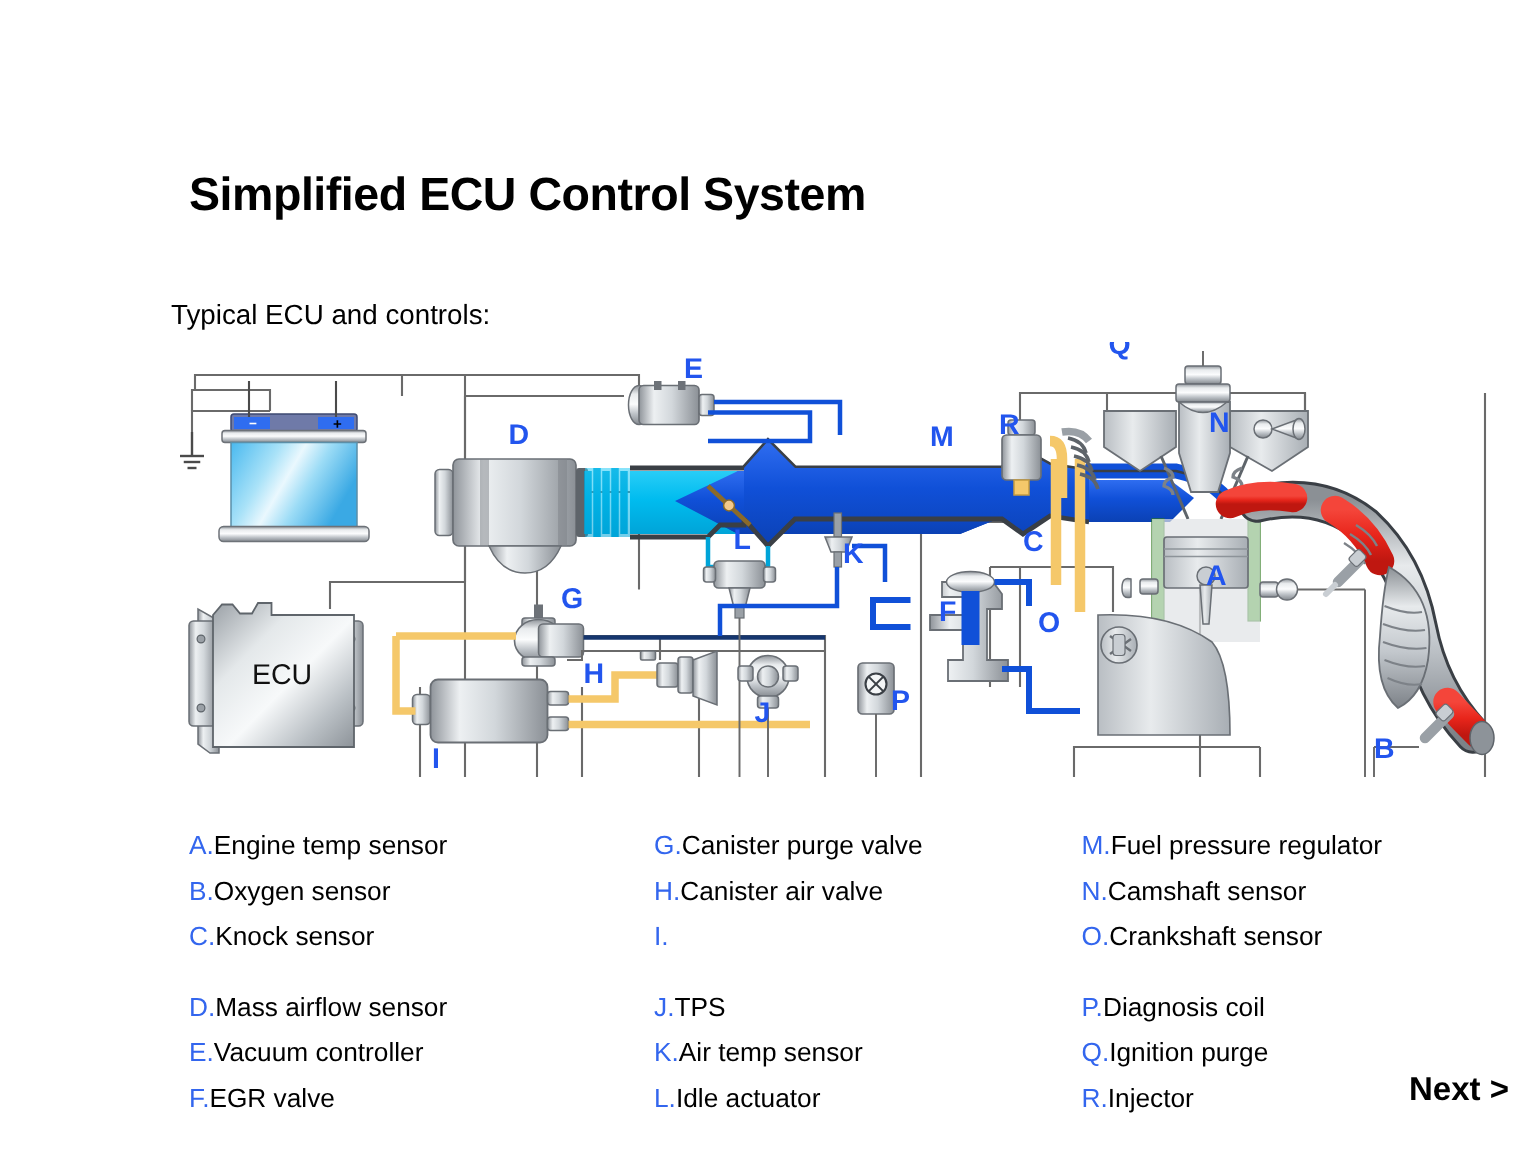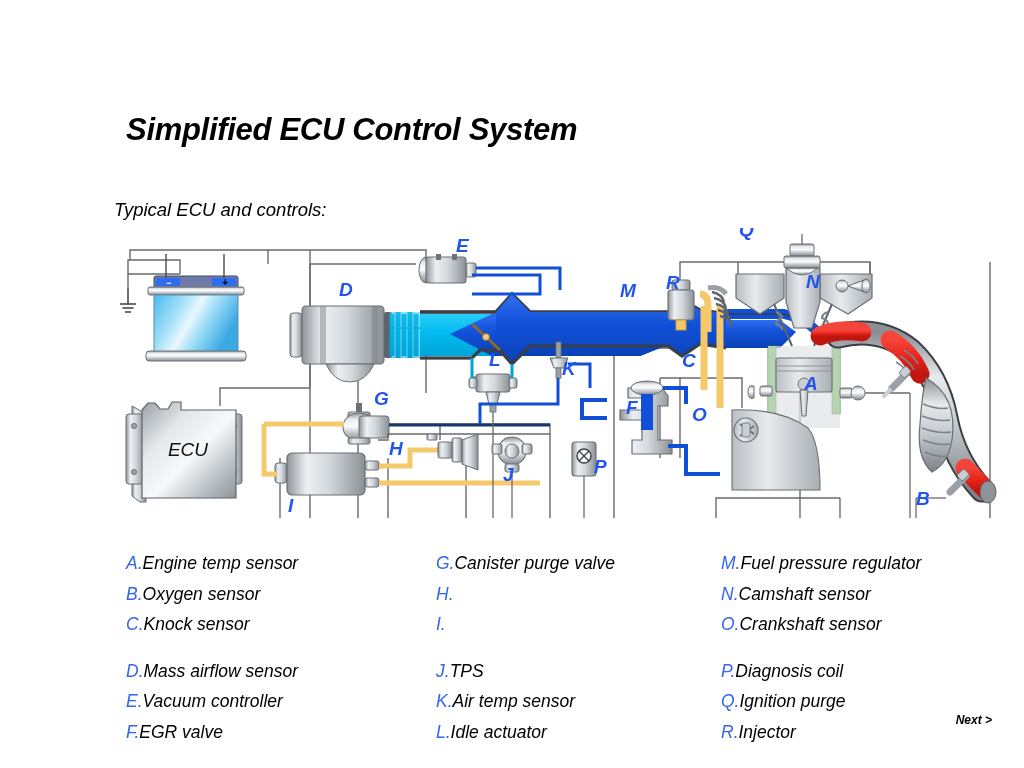--- a/index.html
+++ b/index.html
@@ -1,21 +1,21 @@
 <!DOCTYPE html>
 <html><head>
 <meta charset="utf-8">
 <style>
   html,body{margin:0;padding:0;}
   body{
     width:1024px;height:768px;background:#ffffff;
     font-family:"Liberation Sans","DejaVu Sans",sans-serif;
     overflow:hidden;position:relative;
   }
-  .slide{position:absolute;inset:0;background:#fff;font-style:italic;}
+  .slide{position:absolute;inset:0;background:#fff;}
 
   .title{
     position:absolute;left:126px;top:112px;
     font-size:31px;font-weight:bold;color:#000;
     letter-spacing:-0.3px;white-space:nowrap;
   }
   .subtitle{
     position:absolute;left:114px;top:199px;
     font-size:18.5px;color:#000;white-space:nowrap;
   }
@@ -31,22 +31,22 @@
   .legcol.c1{width:310px;}
   .legcol.c2{width:285px;}
   .legcol.c3{width:285px;}
   .legitem{font-size:17.5px;line-height:30.5px;color:#000;white-space:nowrap;display:flex;}
   .legkey{color:#3366EE;display:inline-block;}
   .legkey.narrow{width:27px;}
   .legtxt{color:#000;}
   .leggap{height:16px;}
 
   .nextbtn{
-    position:absolute;right:32px;top:713px;
-    font-size:12px;font-weight:bold;color:#000;
+    position:absolute;right:18px;top:713px;
+    font-size:22px;font-weight:bold;color:#000;
   }
 
   
   .lbl{font-family:"Liberation Sans",sans-serif;font-size:19px;font-weight:bold;fill:#2255EE;}
 </style>
 </head>
 <body>
 
 <div class="slide">
 
@@ -457,20 +457,21 @@
         </div>
       </div>
       <div class="legcol c2">
         <div>
           <div class="legitem">
               <span class="legkey">G.</span>
               <span class="legtxt">Canister purge valve</span>
             </div>
           <div class="legitem">
               <span class="legkey">H.</span>
+              <span class="legtxt">Canister air valve</span>
             </div>
           <div class="legitem">
               <span class="legkey narrow">I.</span>
             </div>
         </div>
       </div>
       <div class="legcol c3">
         <div>
           <div class="legitem">
               <span class="legkey">M.</span>

